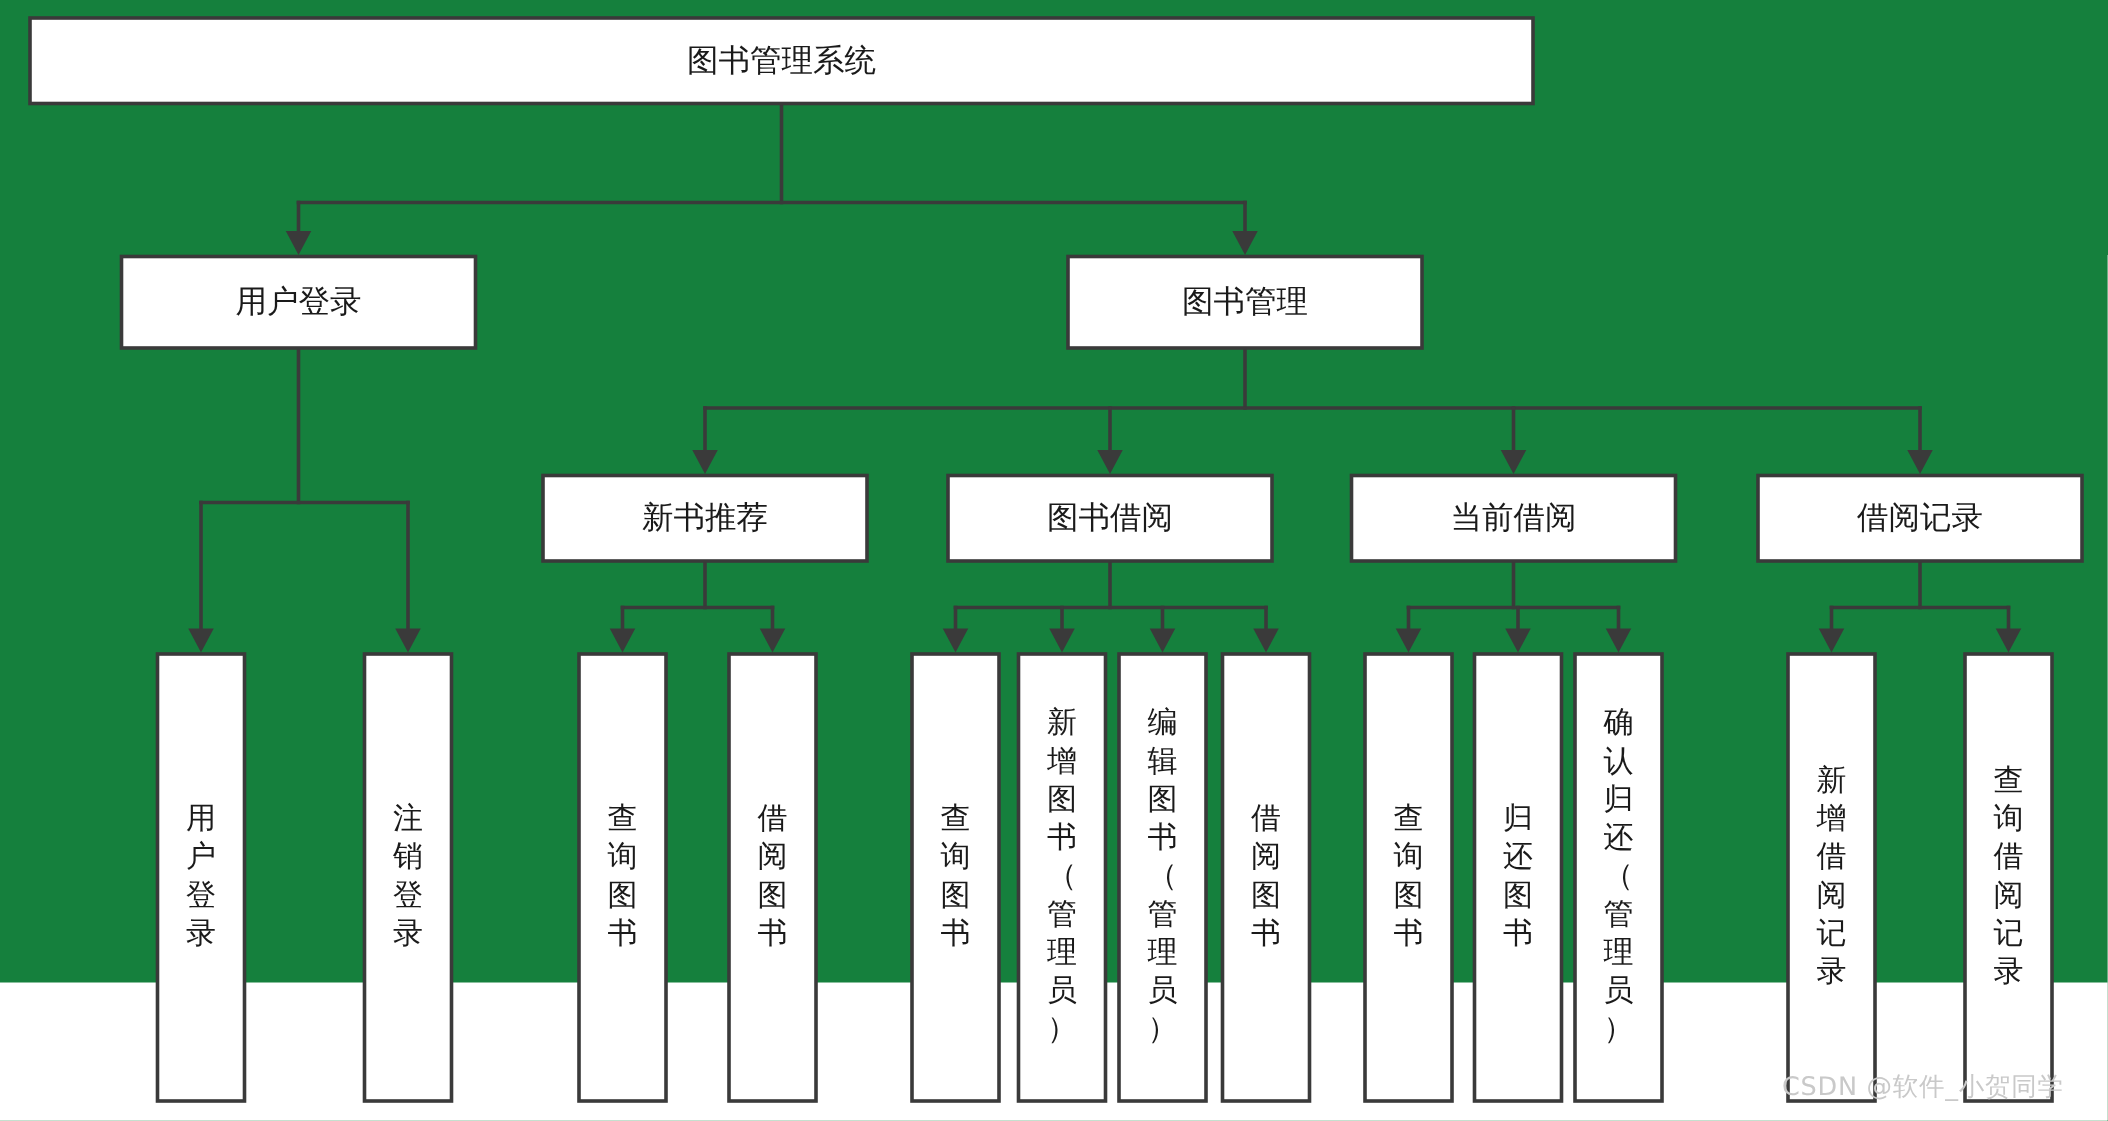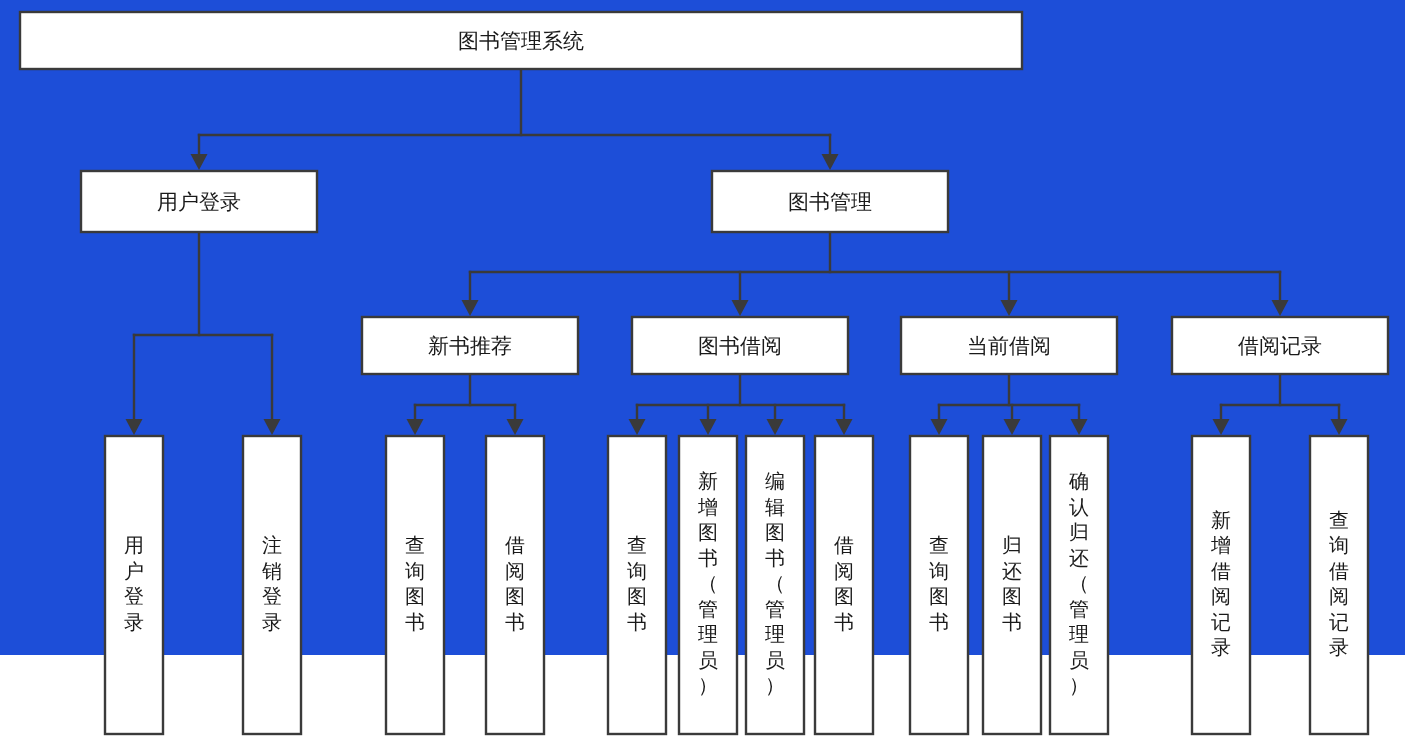--- a/index.html
+++ b/index.html
@@ -11,21 +11,21 @@
   body {
     width: 1405px;
     height: 747px;
     overflow: hidden;
     font-family: "DejaVu Sans", "Liberation Sans", sans-serif;
   }
   #diagram-root {
     position: relative;
     width: 1405px;
     height: 655px;
-    background: #1d4ed8;
+    background: #15803d;
   }
   svg#diagram-canvas {
     position: absolute;
     left: 0;
     top: 0;
     width: 1405px;
     height: 747px;
     display: block;
   }
   .node-box {
@@ -217,13 +217,14 @@
         <g>
           <rect x="1192" y="436" width="58" height="298" class="node-box"></rect>
           <text x="1221" class="node-label-v"><tspan x="1221" y="526.5">新</tspan><tspan x="1221" y="552">增</tspan><tspan x="1221" y="577.5">借</tspan><tspan x="1221" y="603">阅</tspan><tspan x="1221" y="628.5">记</tspan><tspan x="1221" y="654">录</tspan></text>
         </g>
         <g>
           <rect x="1310" y="436" width="58" height="298" class="node-box"></rect>
           <text x="1339" class="node-label-v"><tspan x="1339" y="526.5">查</tspan><tspan x="1339" y="552">询</tspan><tspan x="1339" y="577.5">借</tspan><tspan x="1339" y="603">阅</tspan><tspan x="1339" y="628.5">记</tspan><tspan x="1339" y="654">录</tspan></text>
         </g>
       </g>
   </svg>
+  <div class="watermark-text">CSDN @软件_小贺同学</div>
 </div>
 
 </body></html>

